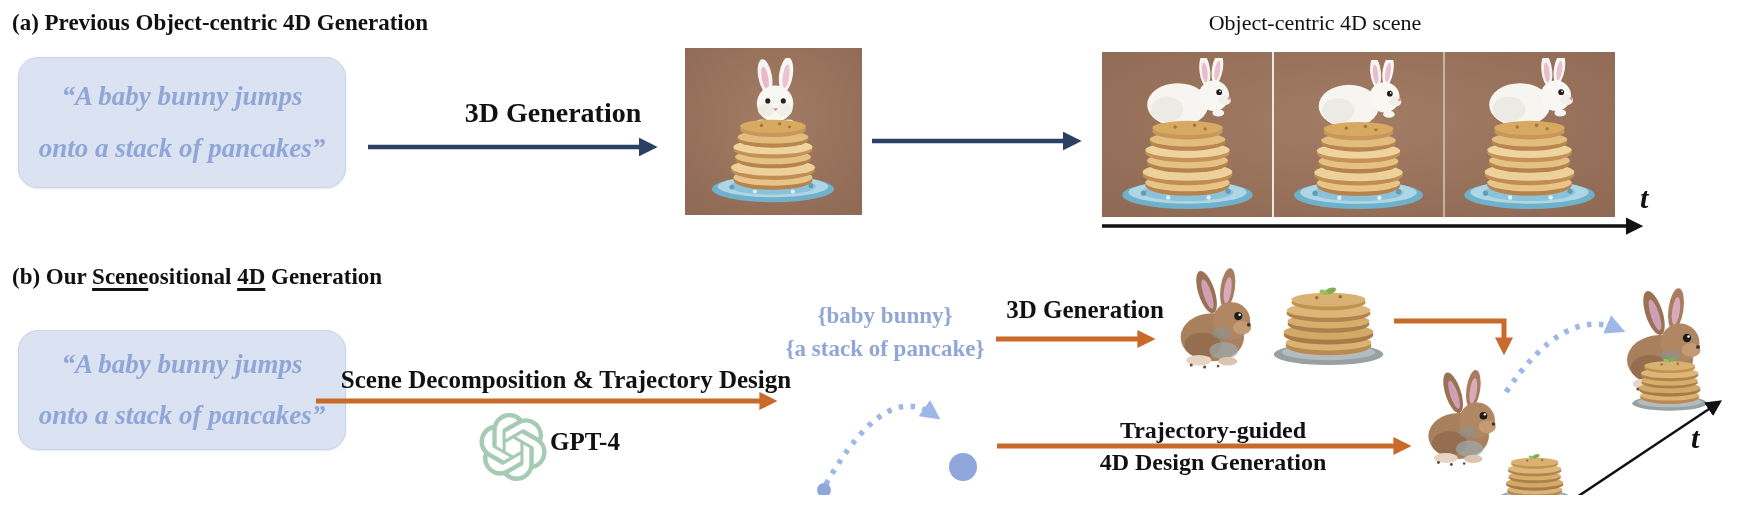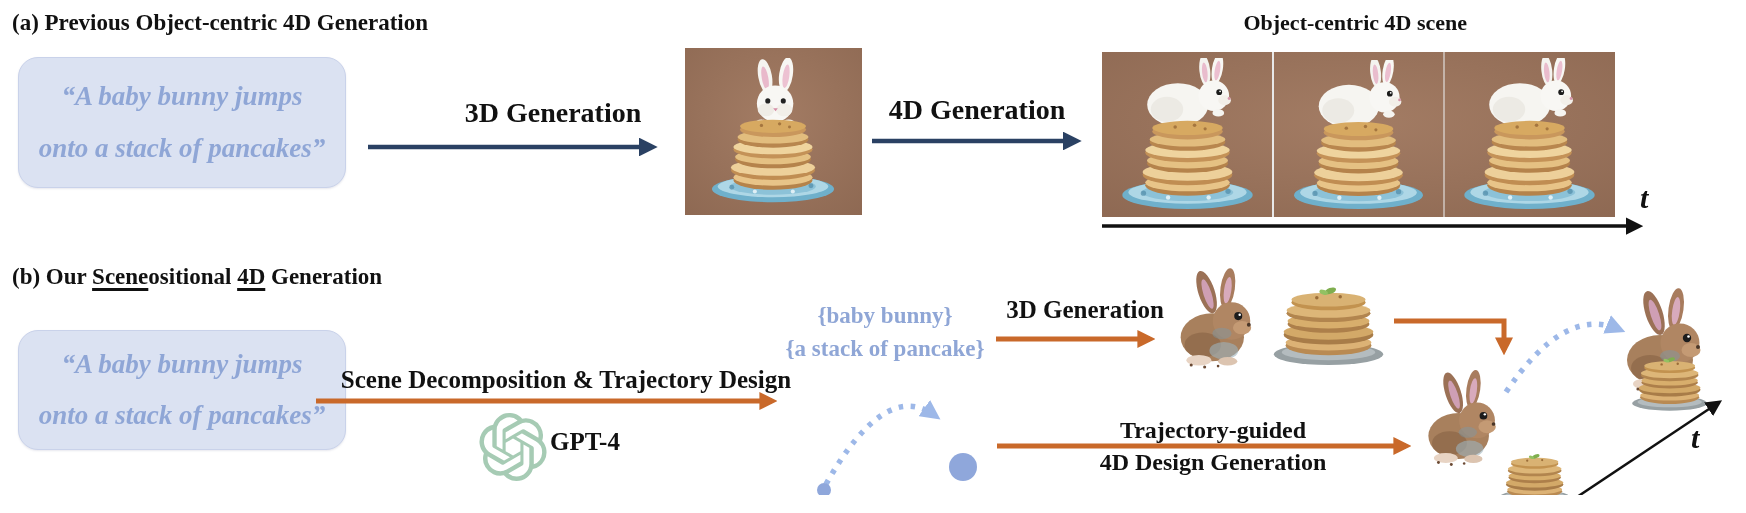--- a/index.html
+++ b/index.html
@@ -6,21 +6,21 @@
   .canvas{
     position:relative;width:1746px;height:495px;background:#ffffff;overflow:hidden;
     font-family:"Liberation Serif","DejaVu Serif",serif;color:#111;
   }
   .abs{position:absolute;}
   .hd{font-weight:bold;font-size:23px;white-space:nowrap;}
   .und{text-decoration:underline;text-decoration-thickness:2.5px;text-underline-offset:4px;}
   .lbl-a{font-weight:bold;font-size:28px;white-space:nowrap;text-align:center;}
   .lbl-b{font-weight:bold;font-size:25px;white-space:nowrap;text-align:center;}
   .lbl-c{font-weight:bold;font-size:24px;white-space:nowrap;text-align:center;}
-  .scene-title{font-weight:bold;font-size:22px;white-space:nowrap;text-align:right;}
+  .scene-title{font-weight:normal;font-size:22px;white-space:nowrap;text-align:center;}
   .prompt-box{
     background:#dbe2f2;border:1px solid #c9d2ea;border-radius:20px;
     display:flex;flex-direction:column;justify-content:center;align-items:center;
     box-shadow:0 1px 2px rgba(120,130,160,.18);
     gap:12px;
   }
   .prompt-text{color:#8fa6d6;font-weight:bold;font-style:italic;font-size:27px;line-height:1.45;white-space:nowrap;text-align:center;}
   .entity-text{color:#8fa6d6;font-weight:bold;font-size:23px;white-space:nowrap;text-align:center;}
   .t-label{font-weight:bold;font-style:italic;font-size:30px;}
   .gpt-label{font-weight:bold;font-size:25px;white-space:nowrap;}
@@ -144,21 +144,20 @@
 
   <div class="abs hd" style="left:12px;top:10px">(a) Previous Object-centric 4D Generation</div>
 
   <div class="abs prompt-box" style="left:18px;top:57px;width:326px;height:129px">
     <div class="prompt-text">“A baby bunny jumps</div>
     <div class="prompt-text">onto a stack of pancakes”</div>
   </div>
 
   <div class="abs lbl-a" style="left:400px;top:97px;width:306px">3D Generation</div>
 
-  <div class="abs lbl-a" style="left:824px;top:94px;width:306px">4D Generation</div>
 
   <div class="abs scene-title" style="left:1163px;top:10px;width:304px">Object-centric 4D scene</div>
 
   <svg class="abs" style="left:685px;top:48px" width="177" height="167" viewBox="0 0 177 167">
     <rect width="177" height="167" fill="url(#gBg)"></rect>
     <use href="#sym-bunny-front" x="50" y="10" width="82" height="73"></use>
     <use href="#sym-pstack-a" x="22" y="56" width="132" height="99"></use>
   </svg>
 
   <svg class="abs" style="left:1102px;top:52px" width="513" height="165" viewBox="0 0 513 165">

